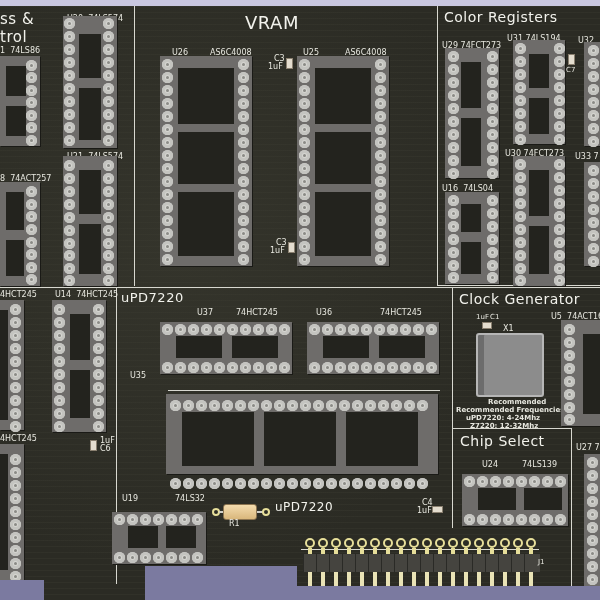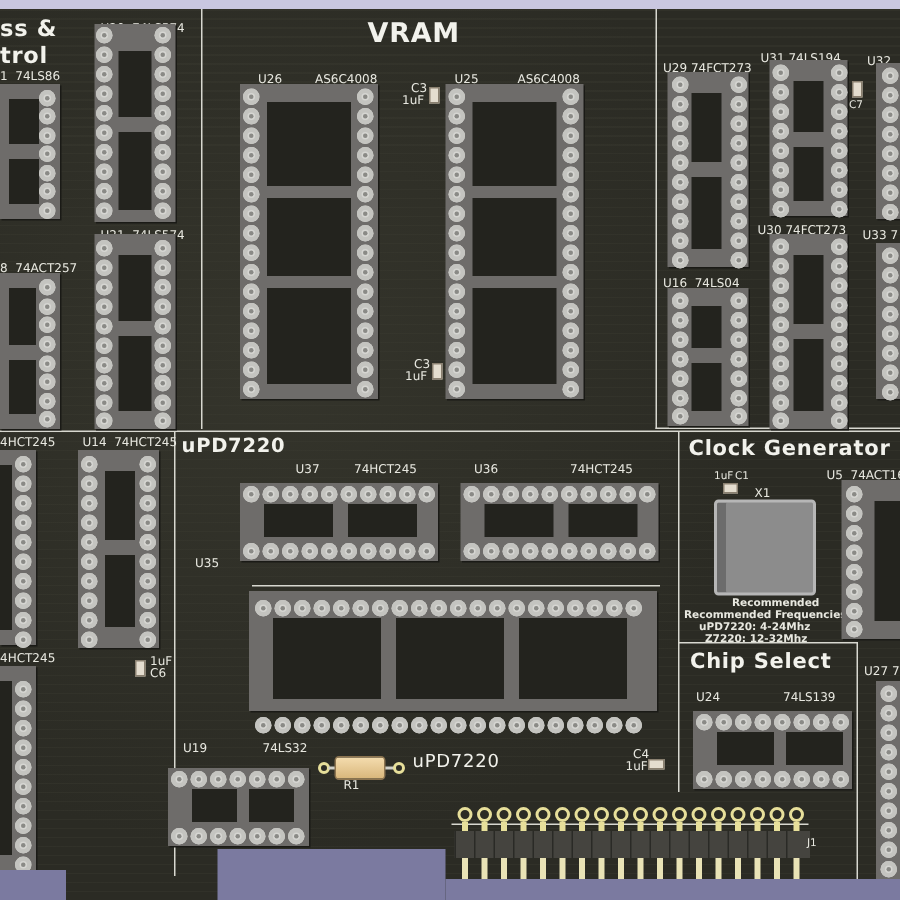--- a/index.html
+++ b/index.html
@@ -5,21 +5,21 @@
   html,body{margin:0;padding:0;}
   body{width:600px;height:600px;overflow:hidden;background:#c9c7e0;font-family:"DejaVu Sans",sans-serif;position:relative;}
   .board{position:absolute;left:0;top:6px;width:600px;height:594px;background:#2b2b24;overflow:hidden;}
   .traces{position:absolute;inset:0;
     background-image:
       repeating-linear-gradient(0deg, rgba(0,0,0,0) 0 5px, rgba(60,60,50,.35) 5px 6px),
       radial-gradient(circle at 30% 40%, rgba(80,80,65,.25), transparent 60%);
   }
   .cutout{position:absolute;background:#7b7aa0;}
   .silk-line{position:absolute;background:#d8d8d0;}
-  .section-title{position:absolute;color:#f2f2ec;font-weight:bold;font-family:"DejaVu Sans",sans-serif;white-space:nowrap;letter-spacing:.5px;}
+  .section-title{position:absolute;color:#f2f2ec;font-weight:normal;font-family:"DejaVu Sans",sans-serif;white-space:nowrap;letter-spacing:.5px;}
   .ref{position:absolute;color:#e8e8e0;font-size:8px;font-family:"DejaVu Sans",sans-serif;white-space:nowrap;}
   .socket{position:absolute;background:#6e6c6a;box-shadow:1px 1px 0 #1a1a16;}
   .socket .cavity{position:absolute;background:#23231e;}
   .socket .bridge{position:absolute;background:#6e6c6a;}
   .pin{position:absolute;width:11px;height:11px;border-radius:50%;background:#d6d6d2;box-shadow:inset 0 0 0 3px #c4c4c0;}
   .pin::after{content:"";position:absolute;left:4px;top:4px;width:3px;height:3px;border-radius:50%;background:#8a8a86;}
   .cap{position:absolute;width:5px;height:9px;background:#e4ddcf;border:1px solid #8a8070;}
   .header-pin{position:absolute;width:10px;}
   .header-pin .ring{position:absolute;left:0;top:0;width:10px;height:10px;border-radius:50%;border:2px solid #e7df9a;box-sizing:border-box;background:#2b2b24;}
   .header-pin .stub{position:absolute;left:3px;top:10px;width:4px;height:6px;background:#e7df9a;}
@@ -42,20 +42,21 @@
   <div class="silk-line" style="left:0;top:281px;width:600px;height:1px;"></div>
   <div class="silk-line" style="left:116px;top:282px;width:1px;height:296px;"></div>
   <div class="silk-line" style="left:452px;top:282px;width:1px;height:240px;"></div>
   <div class="silk-line" style="left:452px;top:422px;width:120px;height:1px;"></div>
   <div class="silk-line" style="left:571px;top:422px;width:1px;height:160px;"></div>
   <div class="silk-line" style="left:437px;top:279px;width:163px;height:1px;"></div>
 
   <div class="section-title" style="left:0;top:4px;font-size:15px;">ss &amp;</div>
   <div class="section-title" style="left:0;top:22px;font-size:15px;">trol</div>
   <div class="section-title" style="left:245px;top:6px;font-size:18px;">VRAM</div>
+  <div class="section-title" style="left:444px;top:3px;font-size:14px;">Color Registers</div>
   <div class="section-title" style="left:121px;top:284px;font-size:13px;">uPD7220</div>
   <div class="section-title" style="left:460px;top:427px;font-size:14px;">Chip Select</div>
   <div class="section-title" style="left:459px;top:285px;font-size:14px;">Clock Generator</div>
 
   <div class="ref" style="left:0;top:40px;"><span>1</span>&nbsp;&nbsp;<span>74LS86</span></div>
   <div class="socket" style="left:0;top:50px;width:40px;height:90px;">
     <div class="cavity" style="left:6px;top:10px;width:20px;height:70px;"></div>
     <div class="bridge" style="left:0;top:40px;width:30px;height:10px;"></div>
   </div>
 
@@ -705,21 +706,21 @@
     <div class="pin" style="left:564px;top:318px;"></div>
       <div class="pin" style="left:564px;top:331px;"></div>
       <div class="pin" style="left:564px;top:344px;"></div>
       <div class="pin" style="left:564px;top:357px;"></div>
       <div class="pin" style="left:564px;top:370px;"></div>
       <div class="pin" style="left:564px;top:383px;"></div>
       <div class="pin" style="left:564px;top:396px;"></div>
       <div class="pin" style="left:564px;top:408px;"></div>
   </div>
 
-  <div class="ref" style="left:464px;top:454px;">U24</div>
+  <div class="ref" style="left:482px;top:454px;">U24</div>
   <div class="ref" style="left:522px;top:454px;">74LS139</div>
   <div class="socket" style="left:462px;top:468px;width:106px;height:52px;">
     <div class="cavity" style="left:16px;top:14px;width:38px;height:22px;"></div>
     <div class="cavity" style="left:62px;top:14px;width:38px;height:22px;"></div>
   </div>
   <div>
     <div class="pin" style="left:464px;top:470px;"></div>
       <div class="pin" style="left:477px;top:470px;"></div>
       <div class="pin" style="left:490px;top:470px;"></div>
       <div class="pin" style="left:503px;top:470px;"></div>

